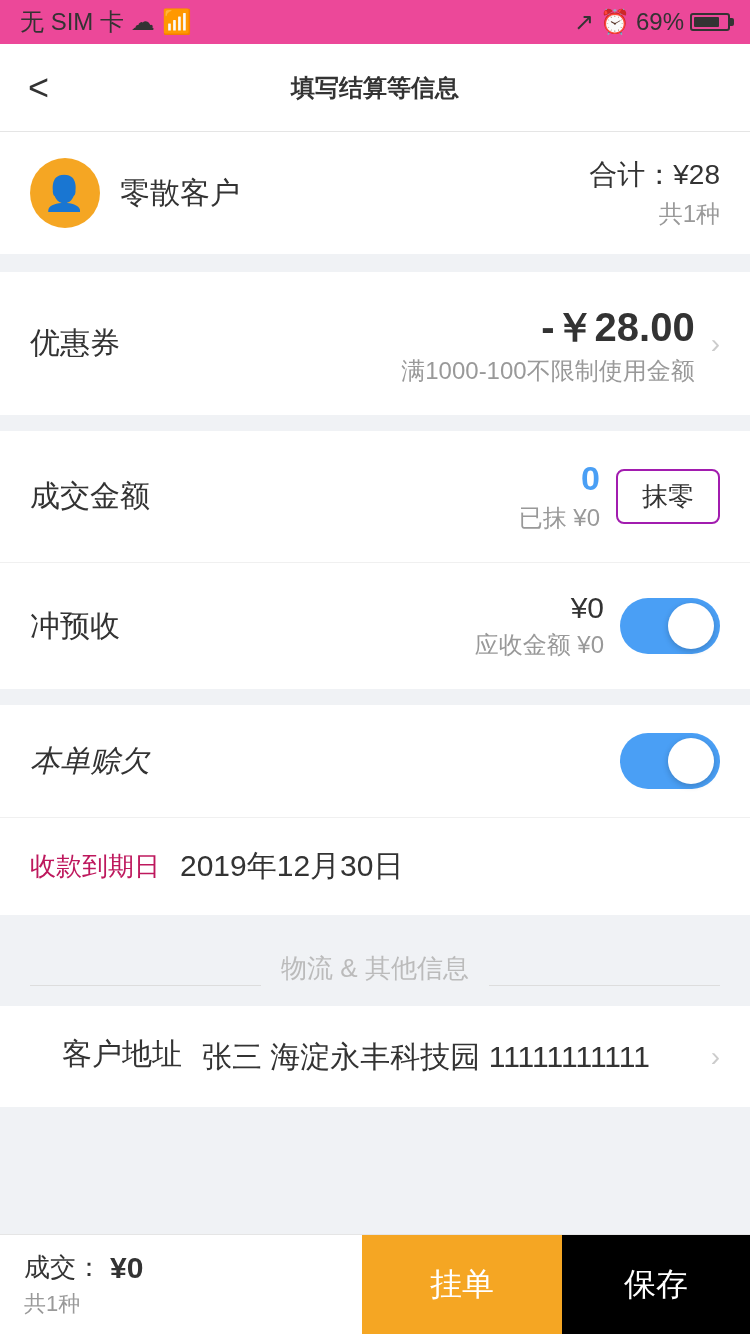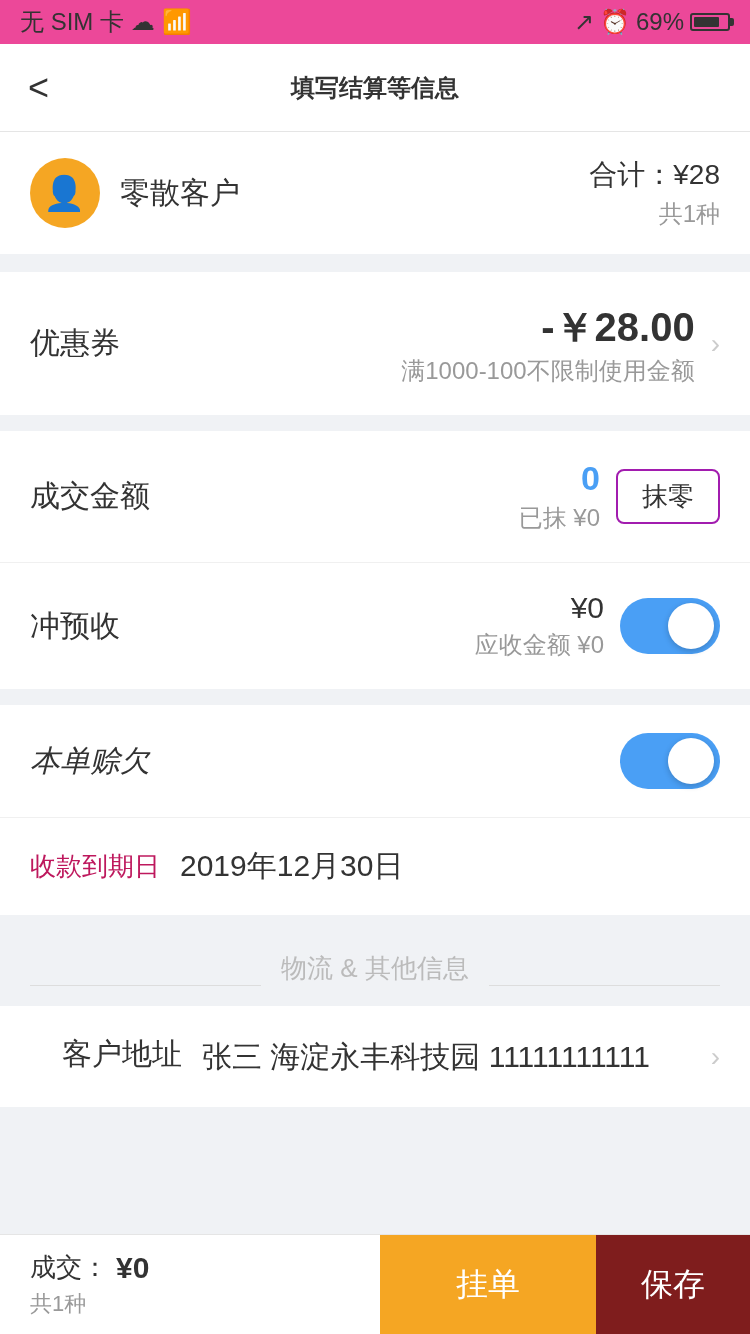--- a/index.html
+++ b/index.html
@@ -238,40 +238,40 @@
       height: 100px;
       display: flex;
       background: #fff;
       border-top: 1px solid #e5e5e5;
     }
     .bottom-info {
       flex: 1;
       display: flex;
       flex-direction: column;
       justify-content: center;
-      padding: 0 30px;
+      padding: 0 24px;
     }
     .bottom-deal { font-size: 26px; color: #333; }
     .bottom-deal-amount { font-size: 30px; color: #333; font-weight: 600; }
     .bottom-deal-row { display: flex; align-items: center; gap: 8px; }
     .bottom-count { font-size: 22px; color: #999; margin-top: 4px; }
     .btn-hold {
-      width: 216px;
+      width: 200px;
       background: #f5a623;
       display: flex;
       align-items: center;
       justify-content: center;
       font-size: 32px;
       color: #fff;
       font-weight: 500;
       cursor: pointer;
     }
     .btn-save {
-      width: 154px;
-      background: #7f1d1d;
+      width: 188px;
+      background: #000000;
       display: flex;
       align-items: center;
       justify-content: center;
       font-size: 32px;
       color: #fff;
       font-weight: 500;
       cursor: pointer;
     }
   </style>
 </head>

